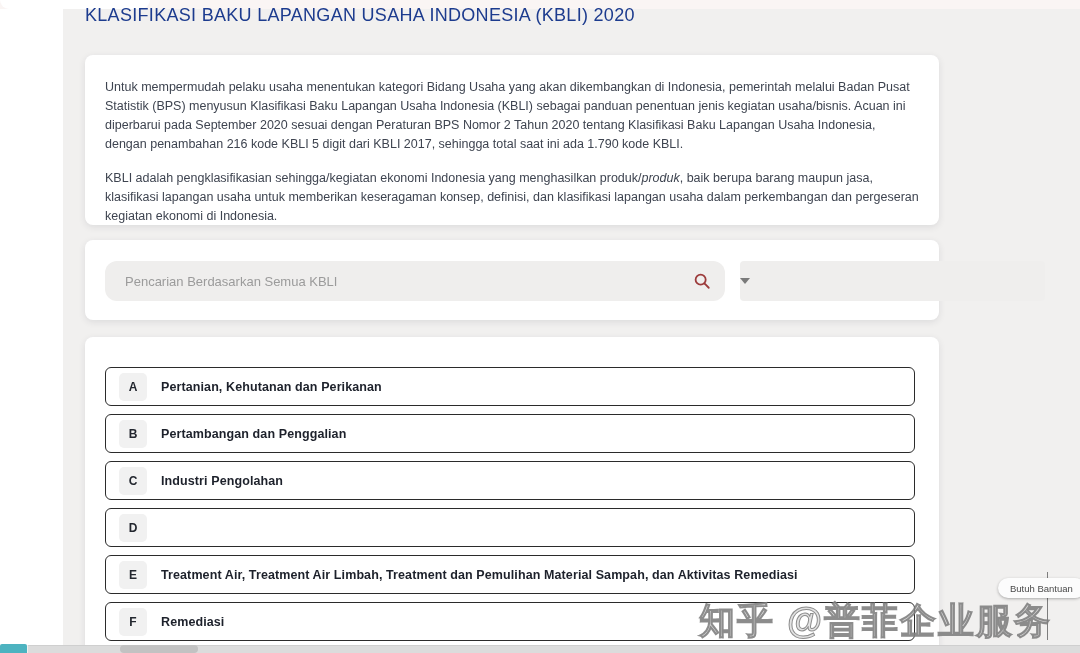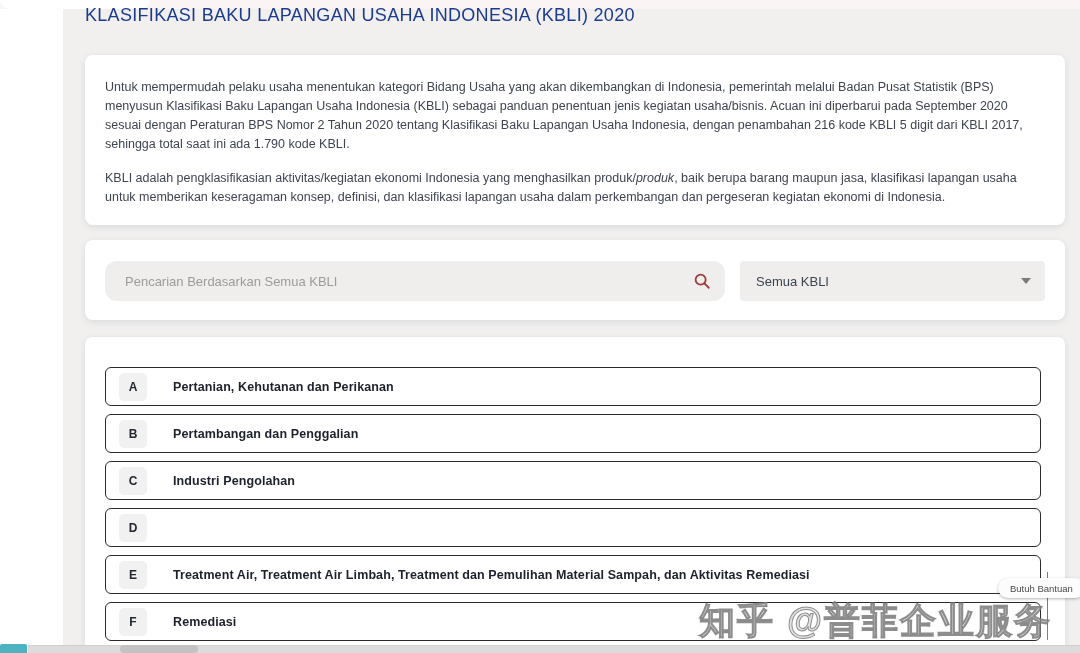--- a/index.html
+++ b/index.html
@@ -8,40 +8,40 @@
 
   
   .top-strip{position:absolute;top:0;left:0;width:1080px;height:9px;background:#faf5f4;}
   .top-tab{position:absolute;top:0;left:0;width:150px;height:9px;background:#ffffff;border-radius:0 0 10px 10px;}
 
   
   .left-col{position:absolute;top:9px;left:0;width:63px;height:636px;background:#ffffff;}
 
   .page-title{position:absolute;top:-7px;left:85px;font-size:18px;font-weight:normal;color:#1c3b8e;letter-spacing:.3px;white-space:nowrap;}
 
-  .card{position:absolute;left:85px;width:980px;background:#ffffff;border-radius:8px;box-shadow:0 2px 7px rgba(40,40,60,.10);box-sizing:border-box;}
+  .card{position:absolute;left:85px;width:854px;background:#ffffff;border-radius:8px;box-shadow:0 2px 7px rgba(40,40,60,.10);box-sizing:border-box;}
   .card-desc{top:55px;height:170px;padding:23px 20px;}
   .card-desc p{margin:0;font-size:12.5px;line-height:19px;color:#3e4450;}
   .card-desc p + p{margin-top:15px;}
   .card-desc .it{font-style:italic;}
 
   .card-search{top:240px;height:80px;}
   .search-box{position:absolute;left:20px;top:21px;width:620px;height:40px;background:#efeeed;border-radius:12px;display:flex;align-items:center;}
   .search-box input{flex:1;border:none;outline:none;background:transparent;margin-left:18px;font-size:13px;color:#3e4450;font-family:"Liberation Sans",sans-serif;}
   .search-box input::placeholder{color:#9b9b9b;}
   .search-icon{width:18px;height:18px;margin-right:14px;cursor:pointer;flex:0 0 auto;}
 
   .filter-select{position:absolute;left:655px;top:21px;width:305px;height:40px;background:#efeeed;border-radius:4px;display:flex;align-items:center;cursor:pointer;}
   .filter-label{margin-left:16px;font-size:13px;color:#3c4350;flex:1;}
   .caret{margin-right:14px;width:0;height:0;border-left:5px solid transparent;border-right:5px solid transparent;border-top:6px solid #7a7a7a;}
 
   .card-list{top:337px;height:316px;border-radius:8px 8px 0 0;padding:30px 24px 0 20px;}
   .cat-row{height:39px;border:1px solid #2b2b2b;border-radius:6px;display:flex;align-items:center;padding-left:13px;margin-bottom:8px;box-sizing:border-box;background:#ffffff;cursor:pointer;}
   .cat-badge{width:28px;height:28px;background:#f1f1f1;border-radius:5px;display:flex;align-items:center;justify-content:center;font-weight:bold;font-size:12px;color:#23272f;flex:0 0 auto;}
-  .cat-label{margin-left:26px;font-size:12.5px;font-weight:bold;color:#1d212b;letter-spacing:.1px;}
+  .cat-label{margin-left:14px;font-size:12.5px;font-weight:bold;color:#1d212b;letter-spacing:.1px;}
 
   
   .watermark{position:absolute;top:597px;right:28px;font-size:36px;letter-spacing:2px;font-weight:bold;
     color:rgba(185,185,185,.42);-webkit-text-stroke:1px rgba(125,125,125,.85);white-space:nowrap;pointer-events:none;}
 
   .v-line{position:absolute;left:1047px;top:572px;width:1px;height:68px;background:#7d7d7d;}
 
   .help-badge{position:absolute;left:998px;top:578px;height:20px;padding:0 12px;background:#fcfcfc;border-radius:10px;
     box-shadow:0 1px 3px rgba(0,0,0,.3);display:flex;align-items:center;font-size:9.5px;color:#4a4a4a;white-space:nowrap;cursor:pointer;}
 
@@ -56,33 +56,32 @@
 <div class="viewport">
 
   <div class="top-strip"></div>
   <div class="top-tab"></div>
   <div class="left-col"></div>
 
   <h1 class="page-title">KLASIFIKASI BAKU LAPANGAN USAHA INDONESIA (KBLI) 2020</h1>
 
   <div class="card card-desc">
     <p>Untuk mempermudah pelaku usaha menentukan kategori Bidang Usaha yang akan dikembangkan di Indonesia, pemerintah melalui Badan Pusat Statistik (BPS) menyusun Klasifikasi Baku Lapangan Usaha Indonesia (KBLI) sebagai panduan penentuan jenis kegiatan usaha/bisnis. Acuan ini diperbarui pada September 2020 sesuai dengan Peraturan BPS Nomor 2 Tahun 2020 tentang Klasifikasi Baku Lapangan Usaha Indonesia, dengan penambahan 216 kode KBLI 5 digit dari KBLI 2017, sehingga total saat ini ada 1.790 kode KBLI.</p>
-    <p><span>KBLI adalah pengklasifikasian aktivitas/kegiatan ekonomi Indonesia yang menghasilkan produk/</span><span class="it">produk</span><span>, baik berupa barang maupun jasa, klasifikasi lapangan usaha untuk memberikan keseragaman konsep, definisi, dan klasifikasi lapangan usaha dalam perkembangan dan pergeseran kegiatan ekonomi di Indonesia.</span></p>
+    <p><span>KBLI adalah pengklasifikasian sehingga/kegiatan ekonomi Indonesia yang menghasilkan produk/</span><span class="it">produk</span><span>, baik berupa barang maupun jasa, klasifikasi lapangan usaha untuk memberikan keseragaman konsep, definisi, dan klasifikasi lapangan usaha dalam perkembangan dan pergeseran kegiatan ekonomi di Indonesia.</span></p>
   </div>
 
   <div class="card card-search">
     <div class="search-box">
       <input type="text" placeholder="Pencarian Berdasarkan Semua KBLI" style="">
       <svg class="search-icon" viewBox="0 0 20 20">
         <circle cx="8.5" cy="8.5" r="5.6" fill="none" stroke="#9c3b3b" stroke-width="2"></circle>
         <line x1="13" y1="13" x2="17.5" y2="17.5" stroke="#9c3b3b" stroke-width="2" stroke-linecap="round"></line>
       </svg>
     </div>
     <div class="filter-select">
-      <span class="filter-label">Semua KBLI</span>
       <span class="caret"></span>
     </div>
   </div>
 
   <div class="card card-list">
     <div class="cat-row">
       <span class="cat-badge">A</span>
       <span class="cat-label">Pertanian, Kehutanan dan Perikanan</span>
     </div>
     <div class="cat-row">

